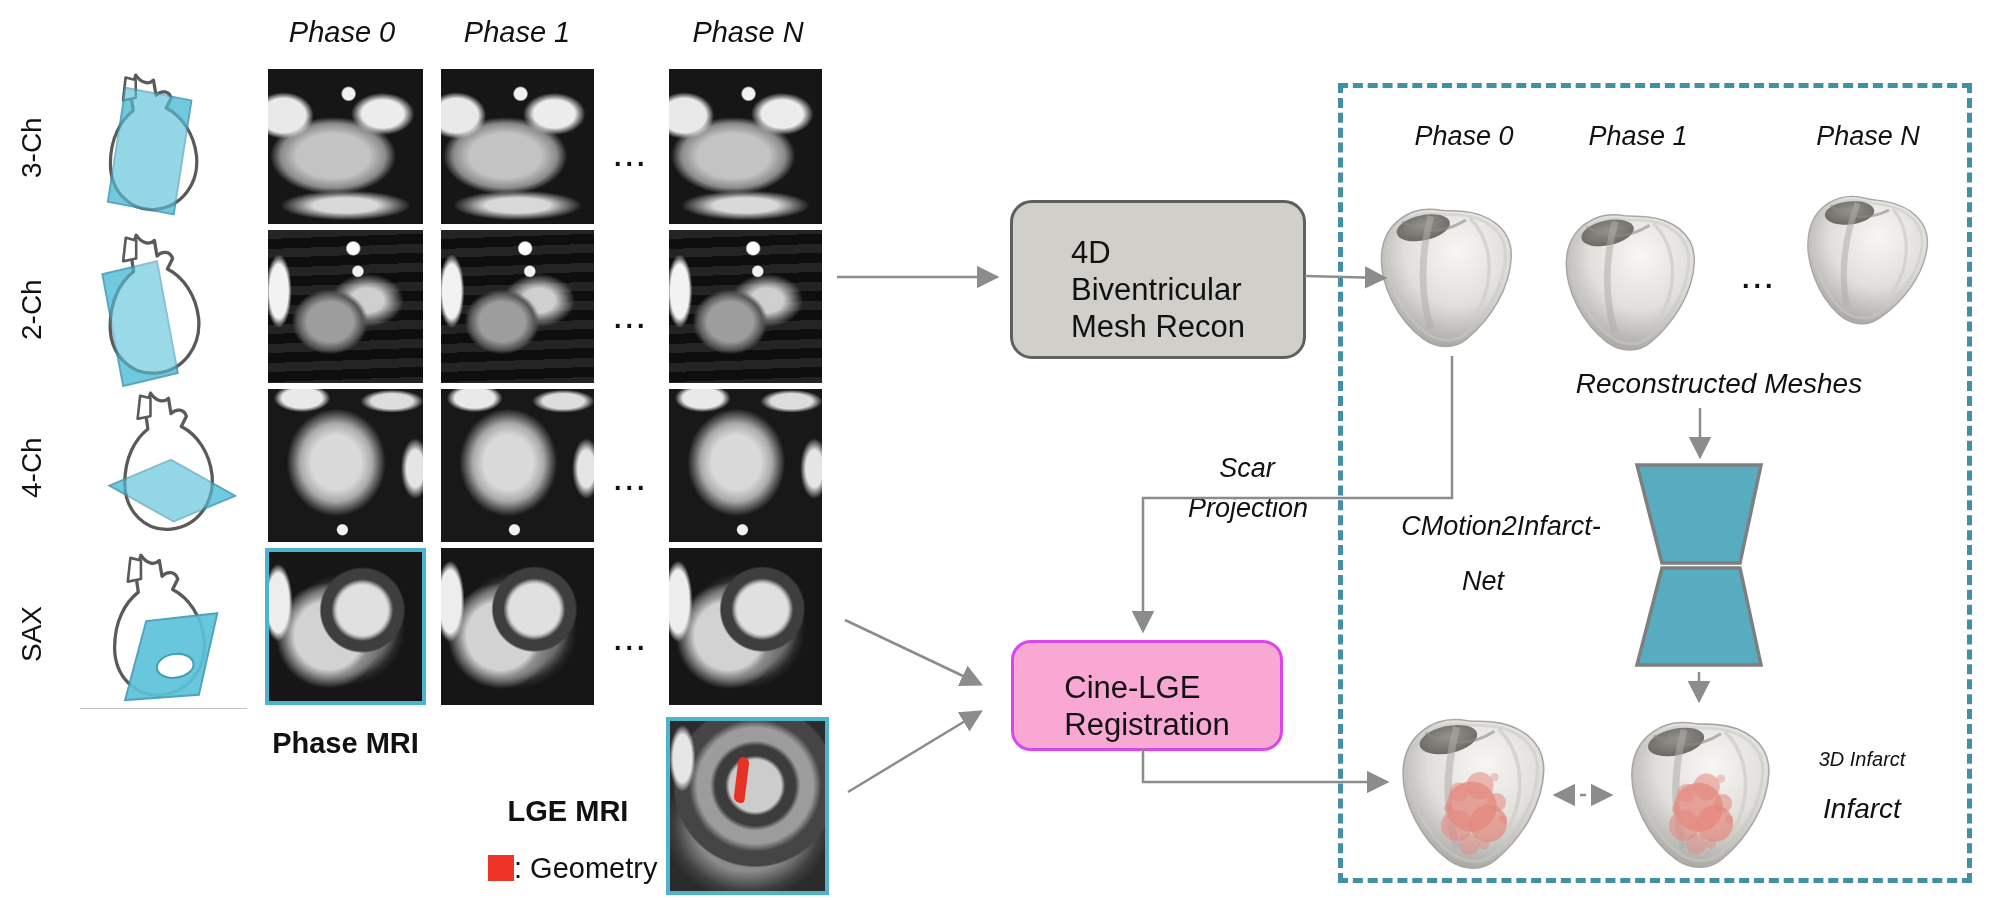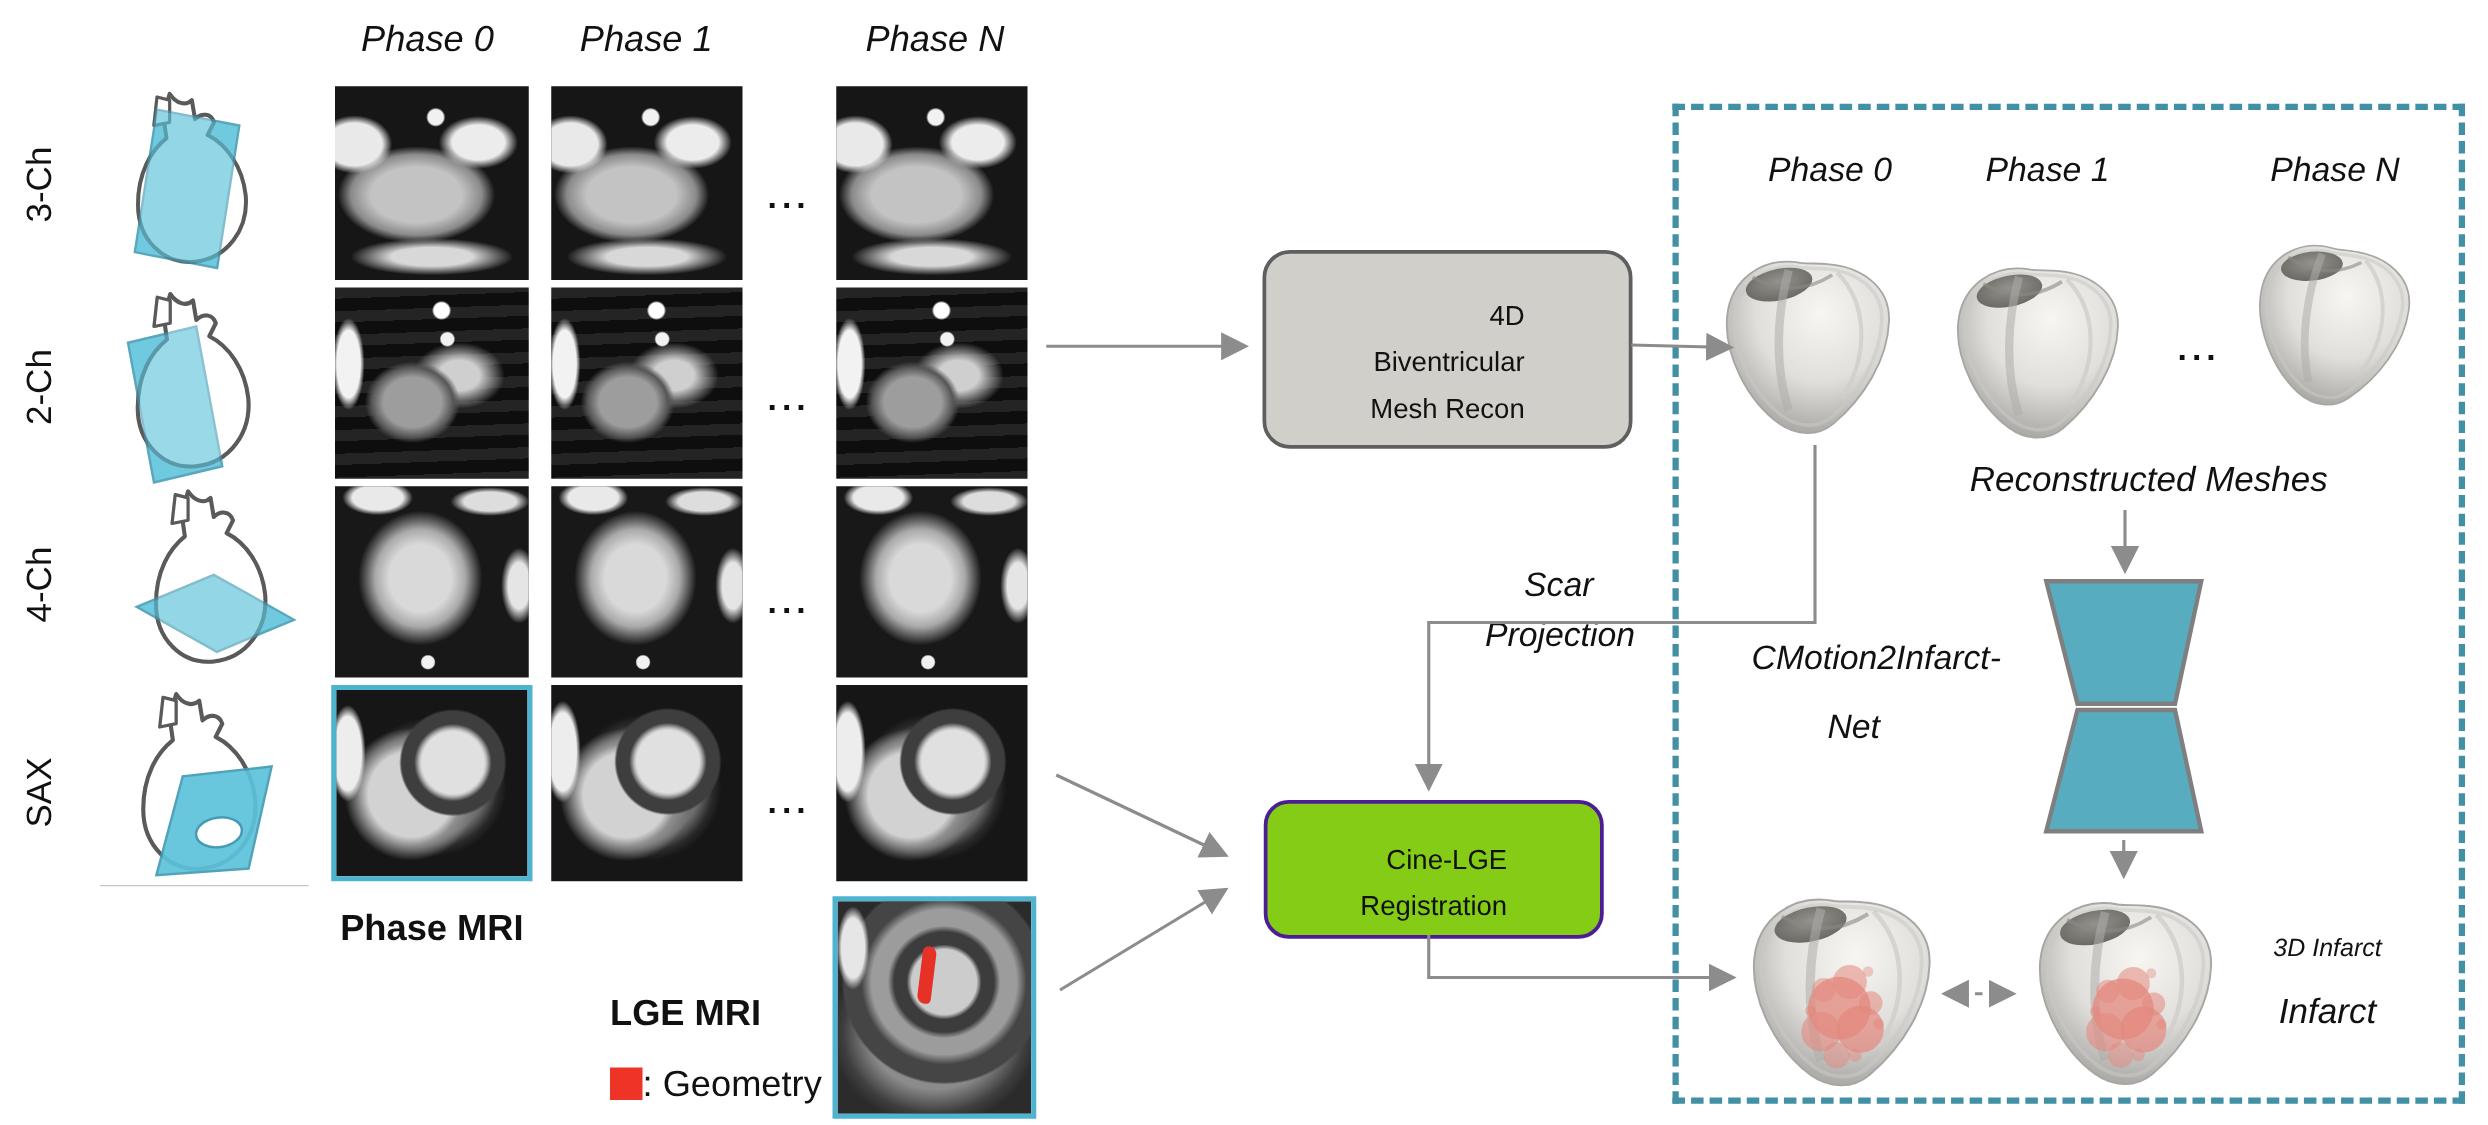--- a/index.html
+++ b/index.html
@@ -4,21 +4,21 @@
 <style>
   html,body{margin:0;padding:0;background:#fff;}
   body{width:1990px;height:900px;position:relative;overflow:hidden;
        font-family:"Liberation Sans","DejaVu Sans",sans-serif;color:#111;}
   .abs{position:absolute;}
   .ctr{transform:translateX(-50%);text-align:center;white-space:nowrap;font-style:italic;}
   .hdr{font-size:29px;}
   .rowlab{font-size:28px;transform:rotate(-90deg);transform-origin:center;white-space:nowrap;}
   .cap{font-weight:bold;font-size:29px;}
   .dots{font-size:27px;font-weight:bold;letter-spacing:4px;color:#111;}
-  .boxlab{font-size:22px;line-height:37px;text-align:right;margin-top:20px;}
+  .boxlab{font-size:31px;line-height:37px;text-align:left;margin-top:20px;}
   .plain27{font-size:27px;line-height:33px;text-align:center;}
   .mri{position:absolute;background-color:#111;}
   .mri-3ch{background:
     radial-gradient(circle 11px at 52% 16%, #f1f1f1 0 55%, rgba(0,0,0,0) 70%),
     radial-gradient(ellipse 26% 20% at 10% 30%, #e9e9e9 0 55%, rgba(0,0,0,0) 75%),
     radial-gradient(ellipse 30% 20% at 74% 29%, #ececec 0 45%, rgba(0,0,0,0) 68%),
     radial-gradient(ellipse 52% 32% at 42% 56%, #c3c3c3 0 45%, #8a8a8a 65%, rgba(0,0,0,0) 78%),
     radial-gradient(ellipse 70% 16% at 50% 88%, #d8d8d8 0 30%, rgba(0,0,0,0) 60%),
     linear-gradient(#161616,#161616);}
   .mri-2ch{background:
@@ -147,38 +147,38 @@
 <div class="mri mri-4ch" style="left:441px;top:389px;width:153px;height:153px"></div>
 <div class="abs dots" style="left:614px;top:466px">...</div>
 <div class="mri mri-4ch" style="left:669px;top:389px;width:153px;height:153px"></div>
 
 <div class="mri mri-sax hl-border" style="left:265px;top:548px;width:153px;height:149px"></div>
 <div class="mri mri-sax" style="left:441px;top:548px;width:153px;height:157px"></div>
 <div class="abs dots" style="left:614px;top:626px">...</div>
 <div class="mri mri-sax" style="left:669px;top:548px;width:153px;height:157px"></div>
 
 <div class="abs cap" style="left:265px;top:727px;width:161px;text-align:center">Phase MRI</div>
-<div class="abs cap" style="left:488px;top:795px;width:160px;">LGE MRI</div>
+<div class="abs cap" style="left:488px;top:795px;width:160px;text-align:center">LGE MRI</div>
 <div class="abs" style="left:488px;top:852px">
   <span class="legend-square" style="vertical-align:-3px"></span><span style="font-size:29px">: Geometry</span>
 </div>
 
 <div class="mri mri-lge hl-border" style="left:666px;top:717px;width:155px;height:170px">
   <div class="redstreak" style="left:66px;top:36px"></div>
 </div>
 
 <div class="abs" style="left:1010px;top:200px;width:290px;height:153px;background:#d0cfca;border:3px solid #5f5f5f;border-radius:22px;display:flex;align-items:center;justify-content:center">
   <div class="boxlab">
     <div>4D</div>
     <div>Biventricular</div>
     <div>Mesh Recon</div>
   </div>
 </div>
 
-<div class="abs" style="left:1011px;top:640px;width:266px;height:105px;background:#84cc16;border:3px solid #4c1d95;border-radius:20px;display:flex;align-items:center;justify-content:center">
+<div class="abs" style="left:1011px;top:640px;width:266px;height:105px;background:#f9a8d4;border:3px solid #d946ef;border-radius:20px;display:flex;align-items:center;justify-content:center">
   <div class="boxlab">
     <div>Cine-LGE</div>
     <div>Registration</div>
   </div>
 </div>
 
 <div class="abs ctr plain27" style="left:1247px;top:452px">Scar</div>
 <div class="abs ctr plain27" style="left:1248px;top:492px">Projection</div>
 
 <div class="abs dashedbox" style="left:1338px;top:83px;width:624px;height:790px"></div>

